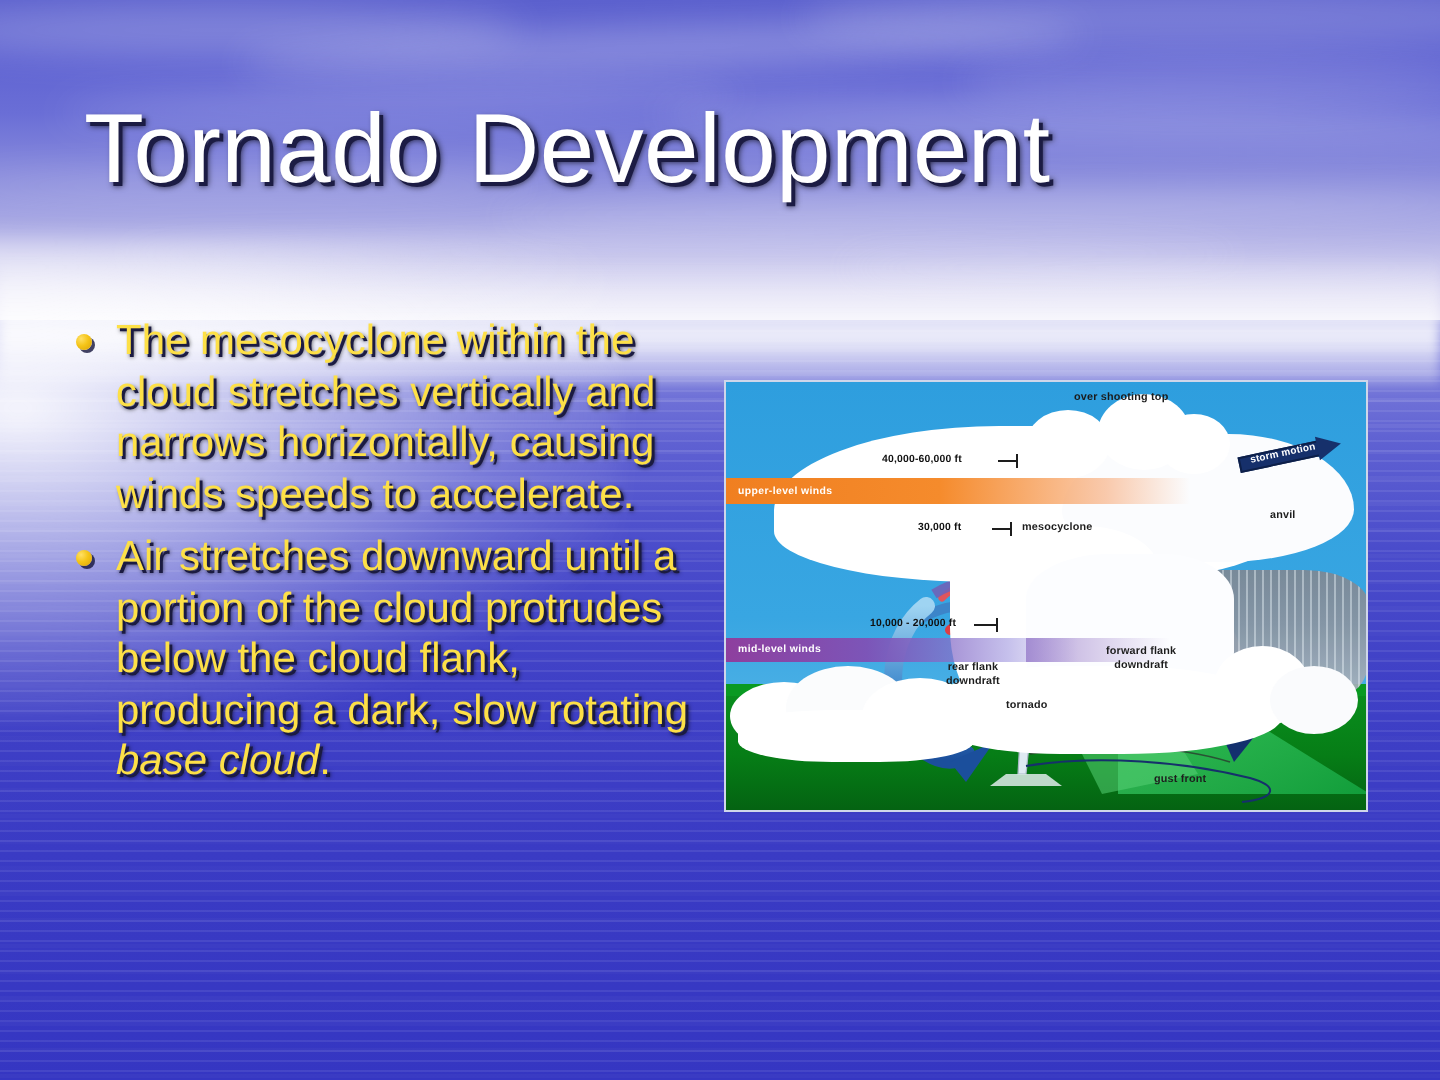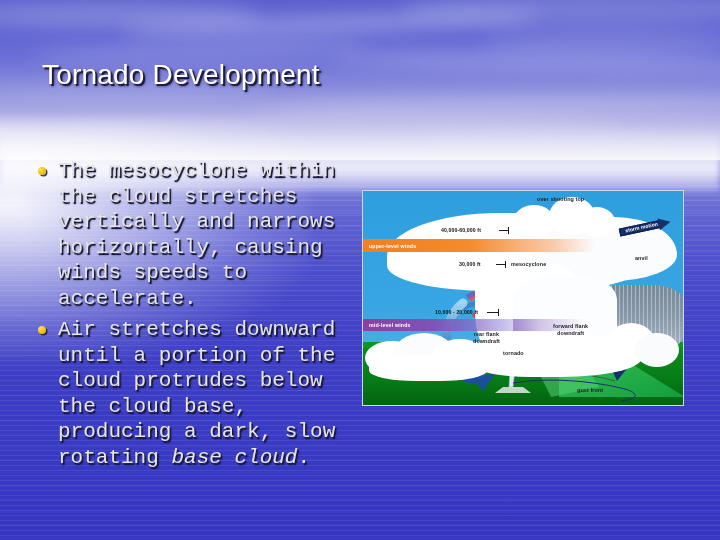--- a/index.html
+++ b/index.html
@@ -71,42 +71,41 @@
       rgba(255,255,255,.16) 0px, rgba(255,255,255,.16) 2px,
       rgba(255,255,255,0) 2px, rgba(255,255,255,0) 13px);
     opacity:.5;
     -webkit-mask-image:linear-gradient(to bottom, rgba(0,0,0,.95), rgba(0,0,0,.15) 45%, rgba(0,0,0,.35));
             mask-image:linear-gradient(to bottom, rgba(0,0,0,.95), rgba(0,0,0,.15) 45%, rgba(0,0,0,.35));
   }
 
   
   #title {
     position:absolute; left:42px; top:52px; width:620px;
-    font-size:28px; line-height:46px; color:#ffffff; font-weight:400;
+    font-size:49px; line-height:46px; color:#ffffff; font-weight:400;
     letter-spacing:.2px;
     text-shadow:2px 2px 0 #1c1c44, 2px 2px 3px rgba(0,0,0,.75);
   }
 
   
   #body-col { position:absolute; left:38px; top:158px; width:316px; }
 
   .bullet-row { display:flex; margin-bottom:6px; }
   .dot {
     flex:0 0 auto; width:20px; padding-top:9px;
   }
   .dot i {
     display:block; width:8px; height:8px; border-radius:50%;
     background:radial-gradient(circle at 32% 30%, #ffe066 0%, #f5c518 45%, #d9a206 100%);
     box-shadow:1.5px 1.5px 0 rgba(20,20,60,.8);
   }
   .btext {
     flex:1 1 auto;
-    font-size:21px; line-height:25.5px; color:#e5e5e5;
+    font-size:21px; line-height:25.5px; color:#fde047;
     text-shadow:1.5px 1.5px 0 #1b1b42, 1.5px 1.5px 2px rgba(0,0,0,.7);
-    font-family:Liberation Mono, monospace;
   }
   .btext em { font-style:italic; }
 
   #note {
     margin-left:36px; margin-top:12px;
     font-size:20px; line-height:25px; font-style:italic; color:#ffffff;
     text-shadow:1.5px 1.5px 0 #1b1b42, 1.5px 1.5px 2px rgba(0,0,0,.7);
   }
 
   
@@ -254,21 +253,21 @@
       <div class="dot" data-interactable="false">
           <i></i>
         </div>
       <div class="btext" data-interactable="false"><span data-interactable="false">The mesocyclone within the cloud stretches vertically and narrows horizontally, causing winds speeds to accelerate.</span></div>
     </div>
 
     <div class="bullet-row" data-interactable="false">
       <div class="dot" data-interactable="false">
           <i></i>
         </div>
-      <div class="btext" data-interactable="false"><span data-interactable="false">Air stretches downward until a portion of the cloud protrudes below the cloud base, producing a dark, slow rotating </span><em data-interactable="false">base cloud</em><span data-interactable="false">.</span></div>
+      <div class="btext" data-interactable="false"><span data-interactable="false">Air stretches downward until a portion of the cloud protrudes below the cloud flank, producing a dark, slow rotating </span><em data-interactable="false">base cloud</em><span data-interactable="false">.</span></div>
     </div>
 
   </div>
 
   <div id="diagram" data-interactable="false">
     <div class="dg-sky" data-interactable="false"></div>
     <div class="dg-ground" data-interactable="false"></div>
 
     <svg width="322" height="216" style="position:absolute;left:0;top:0;" data-interactable="false">
       <defs>

